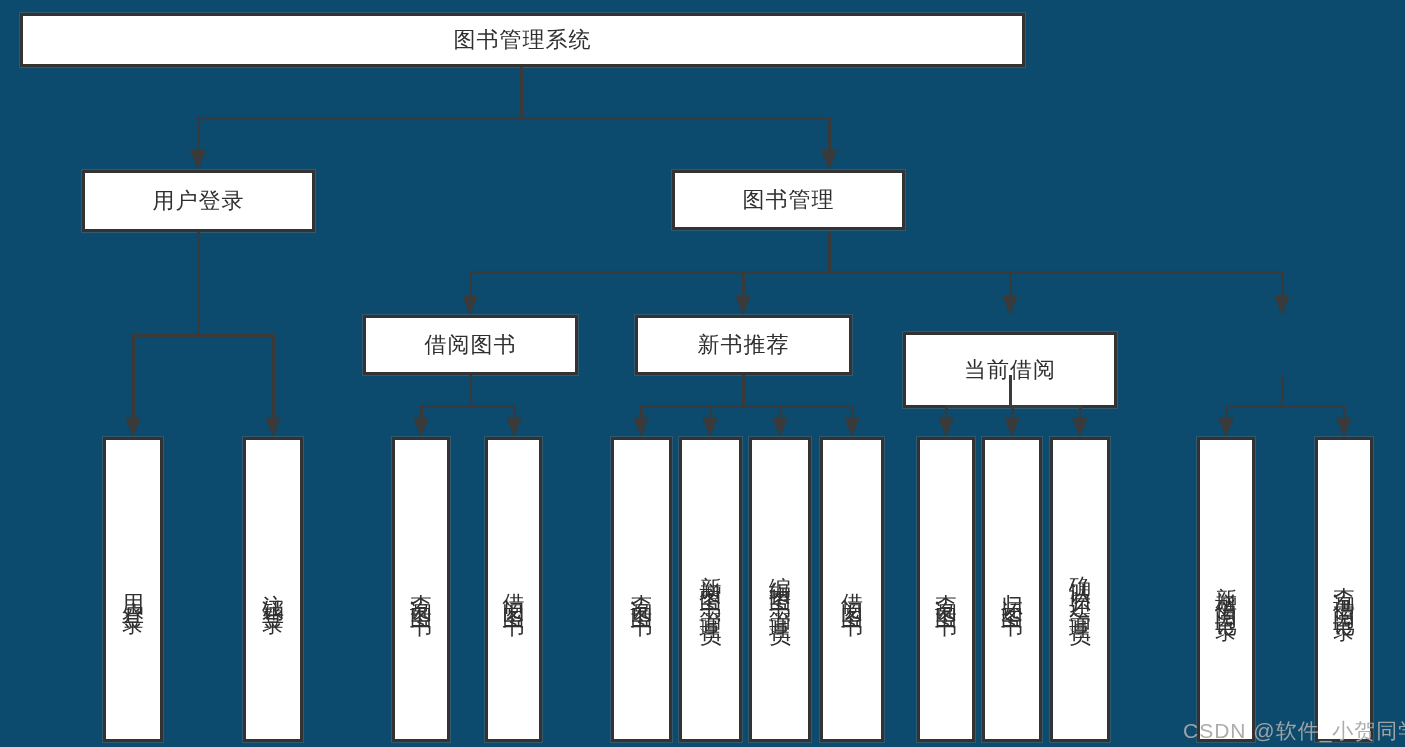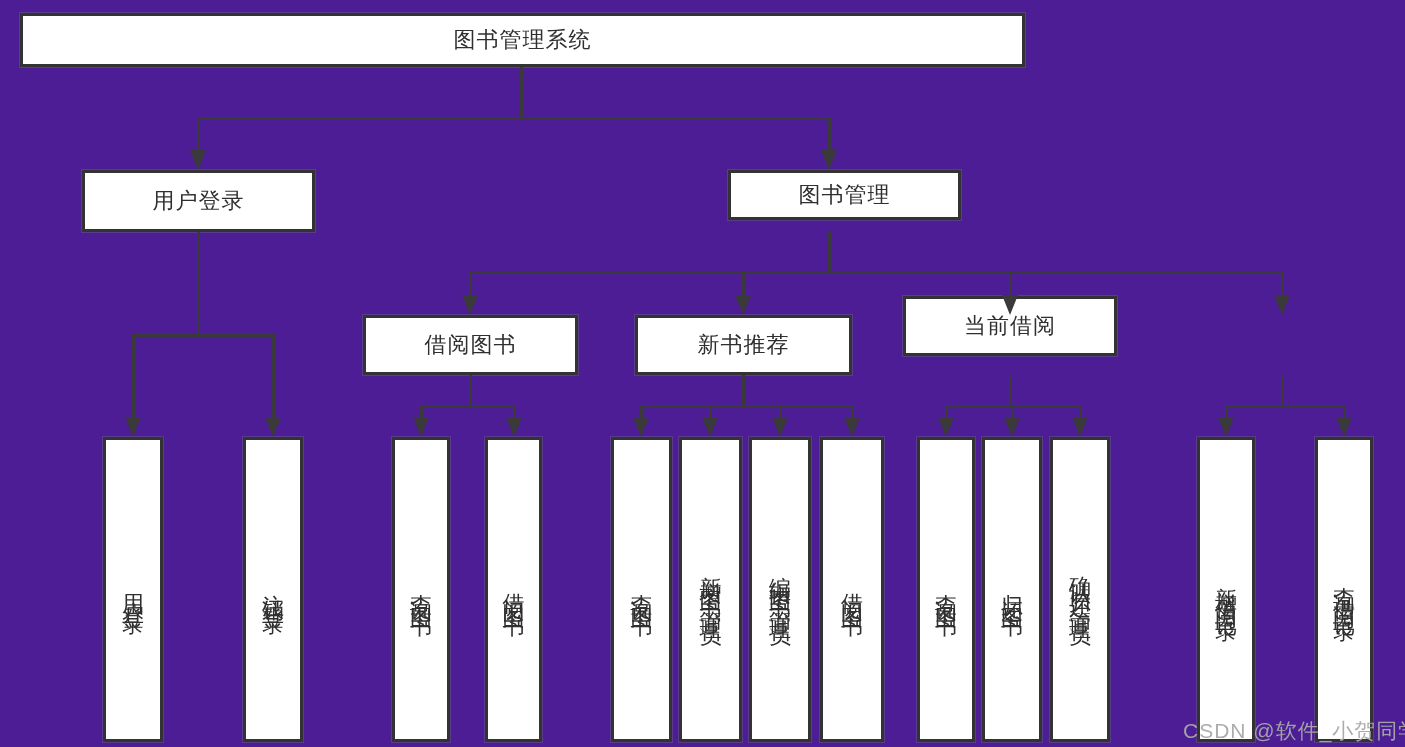--- a/index.html
+++ b/index.html
@@ -1,19 +1,19 @@
 <!DOCTYPE html>
 <html><head>
 <meta charset="utf-8">
 <style>
   html,body{margin:0;padding:0;background:#ffffff;}
   .canvas{
     position:relative;
     width:1405px;height:747px;
-    background:#4c1d95;
+    background:#0c4a6e;
     font-family:"Liberation Sans","DejaVu Sans",sans-serif;
     color:#2f2f2f;
     overflow:hidden;
   }
   .node{
     position:absolute;
     box-sizing:border-box;
     border:3px solid #333333;
     background:#ffffff;
     box-shadow:0 0 0 1px rgba(120,120,120,.35);
@@ -49,31 +49,31 @@
 
 <div class="canvas">
 
   <div class="node node-h" style="left:20px;top:13px;width:1005px;height:54px">
     <span>图书管理系统</span>
   </div>
 
   <div class="node node-h" style="left:82px;top:170px;width:233px;height:62px">
     <span>用户登录</span>
   </div>
-  <div class="node node-h" style="left:728px;top:170px;width:233px;height:50px">
+  <div class="node node-h" style="left:672px;top:170px;width:233px;height:60px">
     <span>图书管理</span>
   </div>
 
   <div class="node node-h" style="left:363px;top:315px;width:215px;height:60px">
     <span>借阅图书</span>
   </div>
   <div class="node node-h" style="left:635px;top:315px;width:217px;height:60px">
     <span>新书推荐</span>
   </div>
-  <div class="node node-h" style="left:903px;top:296px;width:214px;height:60px">
+  <div class="node node-h" style="left:903px;top:332px;width:214px;height:76px">
     <span>当前借阅</span>
   </div>
 
   <div class="node node-v" style="left:103px;top:437px;width:60px;height:305px">
     <span class="vtext">用户登录</span>
   </div>
   <div class="node node-v" style="left:243px;top:437px;width:60px;height:305px">
     <span class="vtext">注销登录</span>
   </div>
 

